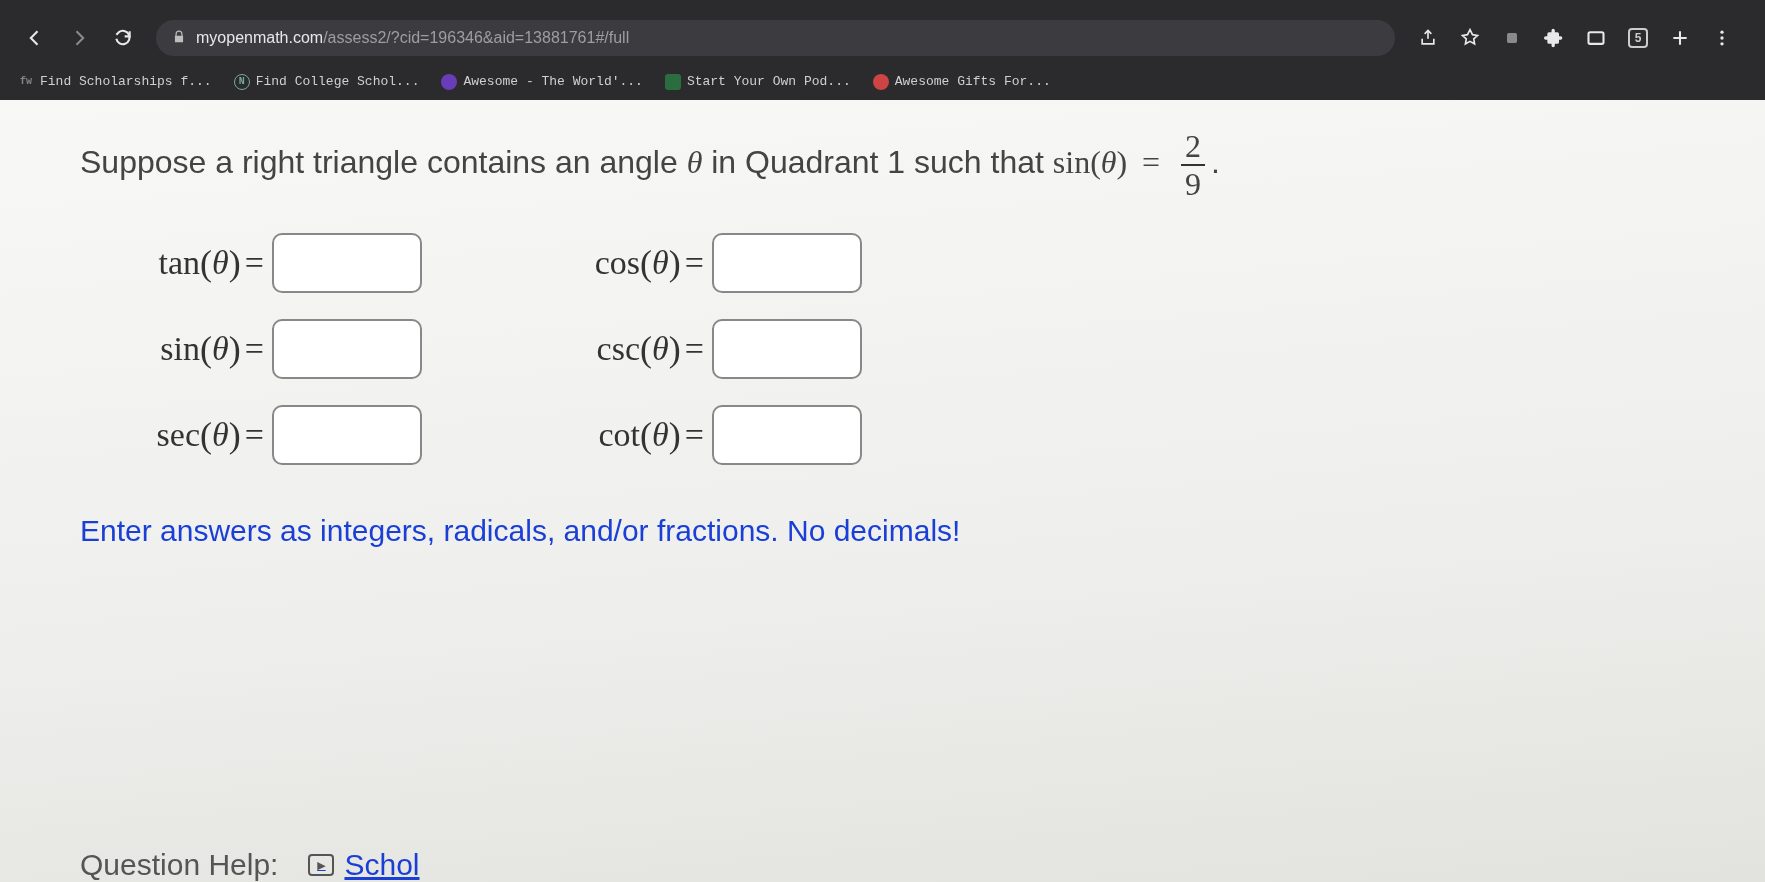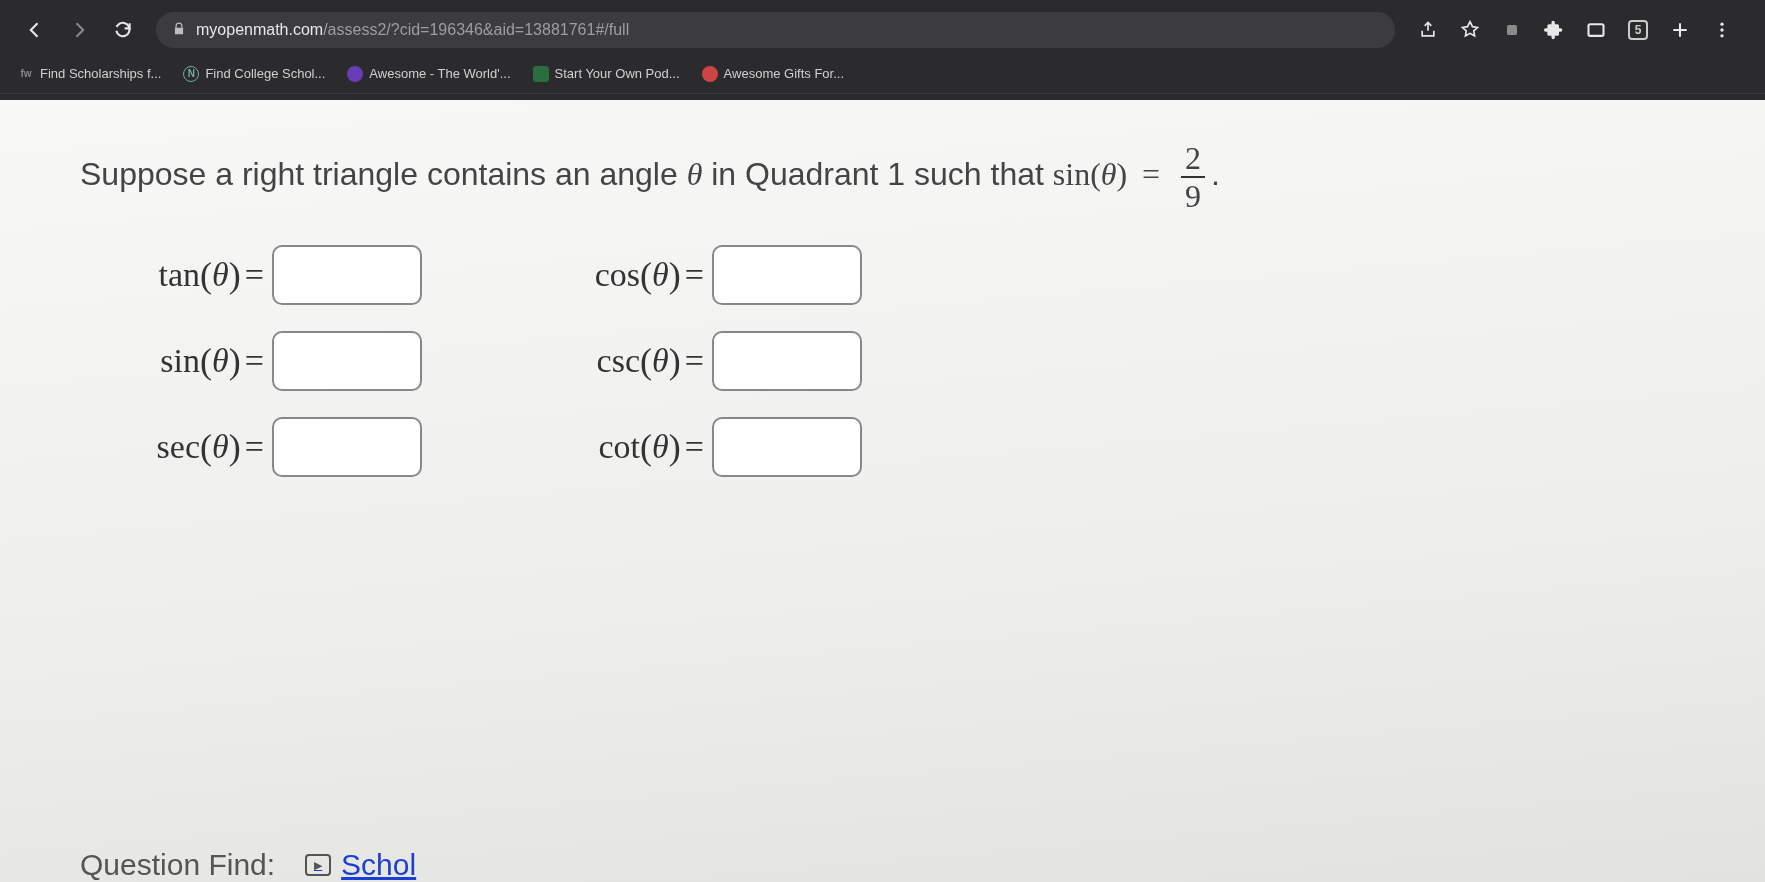--- a/index.html
+++ b/index.html
@@ -7,21 +7,21 @@
     font-family: Arial, sans-serif;
     background: #1a1a1a;
     width: 1765px;
     height: 882px;
     overflow: hidden;
     position: relative;
   }
   .browser-chrome {
     background: #2b2b2e;
     height: 100px;
-    padding-top: 6px;
+    padding-top: 14px;
   }
   .nav-row {
     display: flex;
     align-items: center;
     height: 48px;
     padding: 0 18px;
     gap: 10px;
   }
   .nav-icon {
     width: 34px;
@@ -58,40 +58,41 @@
   }
   .bookmarks-row {
     display: flex;
     height: 40px;
     padding: 0 18px;
     gap: 22px;
     font-size: 13px;
     color: #d0d0d0;
     border-bottom: 1px solid #3a3a3a;
     background: #2b2b2e;
+    font-family: Liberation Mono, monospace;
   }
   .bm-item {
     display: flex;
     align-items: center;
     gap: 6px;
   }
   .bm-favicon {
     width: 16px;
     height: 16px;
     border-radius: 3px;
     display: inline-flex;
     align-items: center;
     justify-content: center;
     font-size: 10px;
     font-weight: bold;
   }
   .page {
     background: linear-gradient(175deg, #f8f8f6 0%, #eeeeec 60%, #e2e2de 100%);
     height: 782px;
-    padding: 42px 80px 0 80px;
+    padding: 30px 80px 0 80px;
     position: relative;
   }
   .question {
     font-size: 32px;
     color: #444;
     line-height: 1.6;
     font-family: Verdana, Arial, sans-serif;
     margin-bottom: 20px;
   }
   .mathfont { font-family: 'Times New Roman', serif; }
@@ -336,24 +337,24 @@
       <span class="func-label">cot</span>
         <span class="paren">(</span>
         <span class="theta">θ</span>
         <span class="paren">)</span>
         <span class="equals">=</span>
       <input class="answer-box" style="">
     </div>
   </div>
 
   <div class="hint">
-    <br>
+    <span>Enter answers as integers, radicals, and/or fractions. No decimals!</span><br>
   </div>
 
   <div class="qhelp">
-    <span>Question Find:</span>
+    <span>Question Help:</span>
     <span class="video-link">
       <span class="video-icon">▶</span>
       <span>Schol</span>
     </span>
   </div>
 
 </div>
 
 </body></html>

